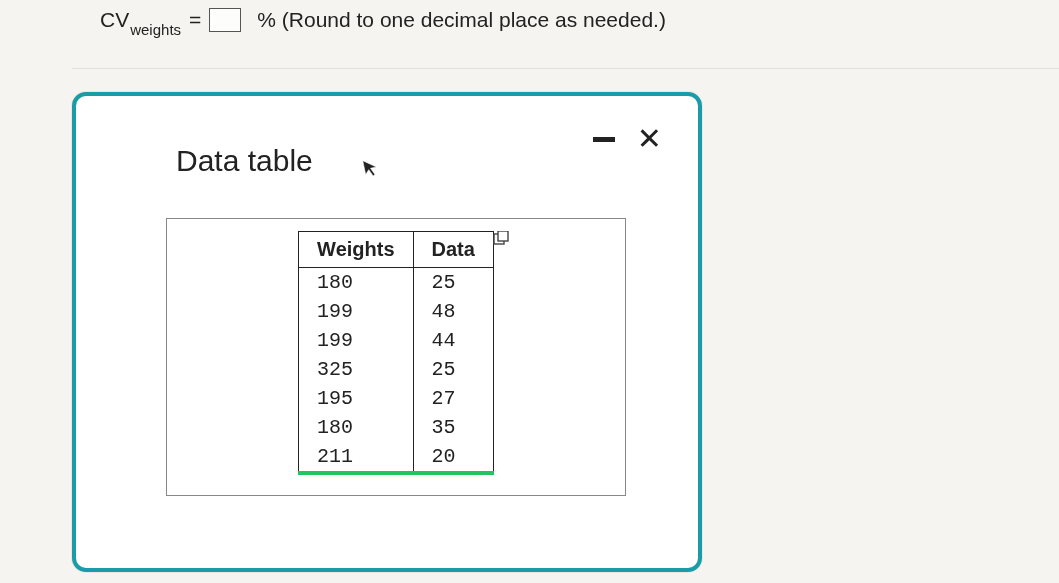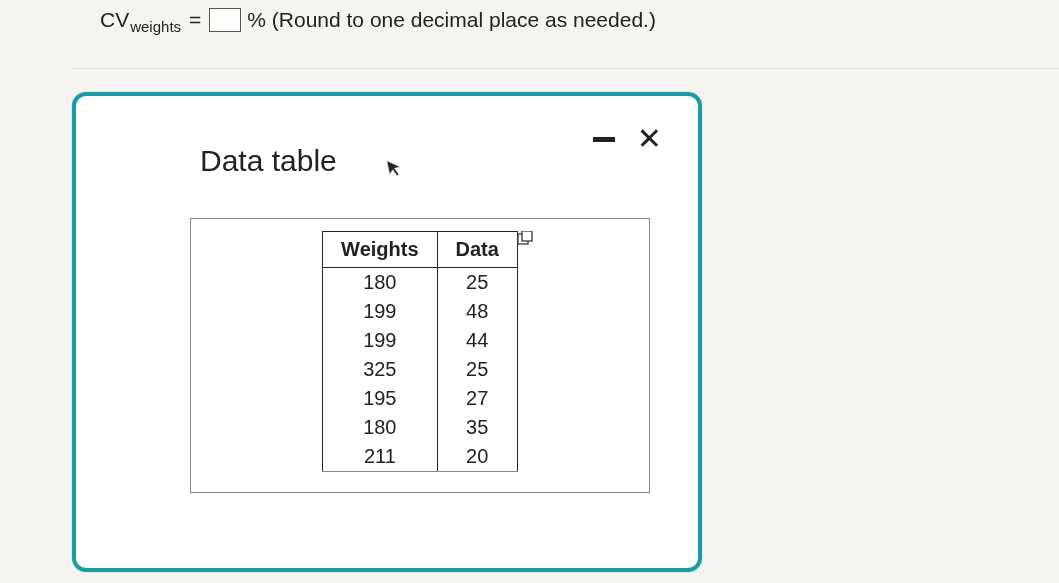--- a/index.html
+++ b/index.html
@@ -13,21 +13,21 @@
       width: 1059px;
       height: 583px;
       position: relative;
       overflow: hidden;
     }
     .formula-row {
       position: absolute;
       top: 8px;
       left: 100px;
       display: flex;
-      align-items: center;
+      align-items: flex-end;
       font-size: 21px;
       color: #222;
     }
     .formula-row .cv-label {
       font-family: Arial, sans-serif;
     }
     .formula-row .sub {
       font-size: 15px;
       position: relative;
       top: 6px;
@@ -39,41 +39,40 @@
     .answer-box {
       display: inline-block;
       width: 32px;
       height: 24px;
       border: 1px solid #555;
       background: #fdfdfb;
       vertical-align: middle;
       margin: 0 2px;
     }
     .formula-row .after {
-      margin-left: 4px;
+      margin-left: 14px;
     }
     .faint-line {
       position: absolute;
       top: 68px;
       left: 72px;
       right: 0;
       height: 1px;
       background: rgba(0,0,0,0.08);
     }
     .dialog {
       position: absolute;
       top: 92px;
       left: 72px;
       width: 630px;
       height: 480px;
       background: #ffffff;
       border: 4px solid #1a9ca8;
       border-radius: 14px;
       box-shadow: 0 0 0 1px rgba(0,0,0,0.05);
-      padding-left: 24px;
     }
     .dialog-header {
       position: relative;
       padding: 48px 40px 10px 100px;
     }
     .dialog-title {
       font-size: 30px;
       color: #222;
       font-weight: 400;
     }
@@ -124,24 +123,25 @@
       border: 1px solid #222;
       padding: 6px 18px;
       font-weight: 700;
       text-align: center;
       background: #fff;
     }
     .data-table td {
       border-left: 1px solid #222;
       border-right: 1px solid #222;
       padding: 3px 18px;
-      text-align: center;
+      text-align: left;
+      font-family: Liberation Mono, monospace;
     }
     .data-table tr:last-child td {
-      border-bottom: 1px solid #22c55e;
+      border-bottom: 4px solid #22c55e;
     }
     .copy-icon {
       position: absolute;
       top: 12px;
       left: 326px;
       width: 18px;
       height: 14px;
     }
     .copy-icon svg {
       width: 18px;

